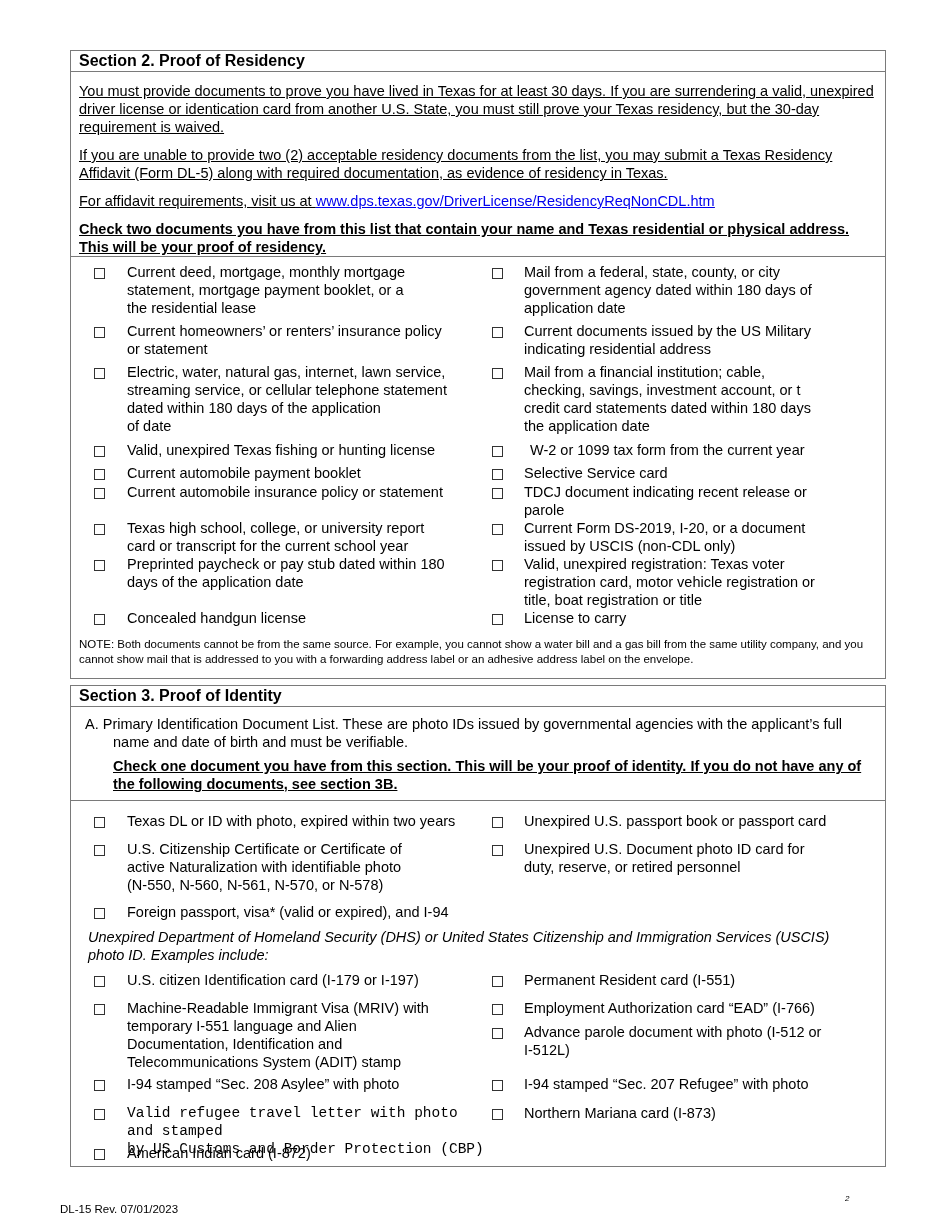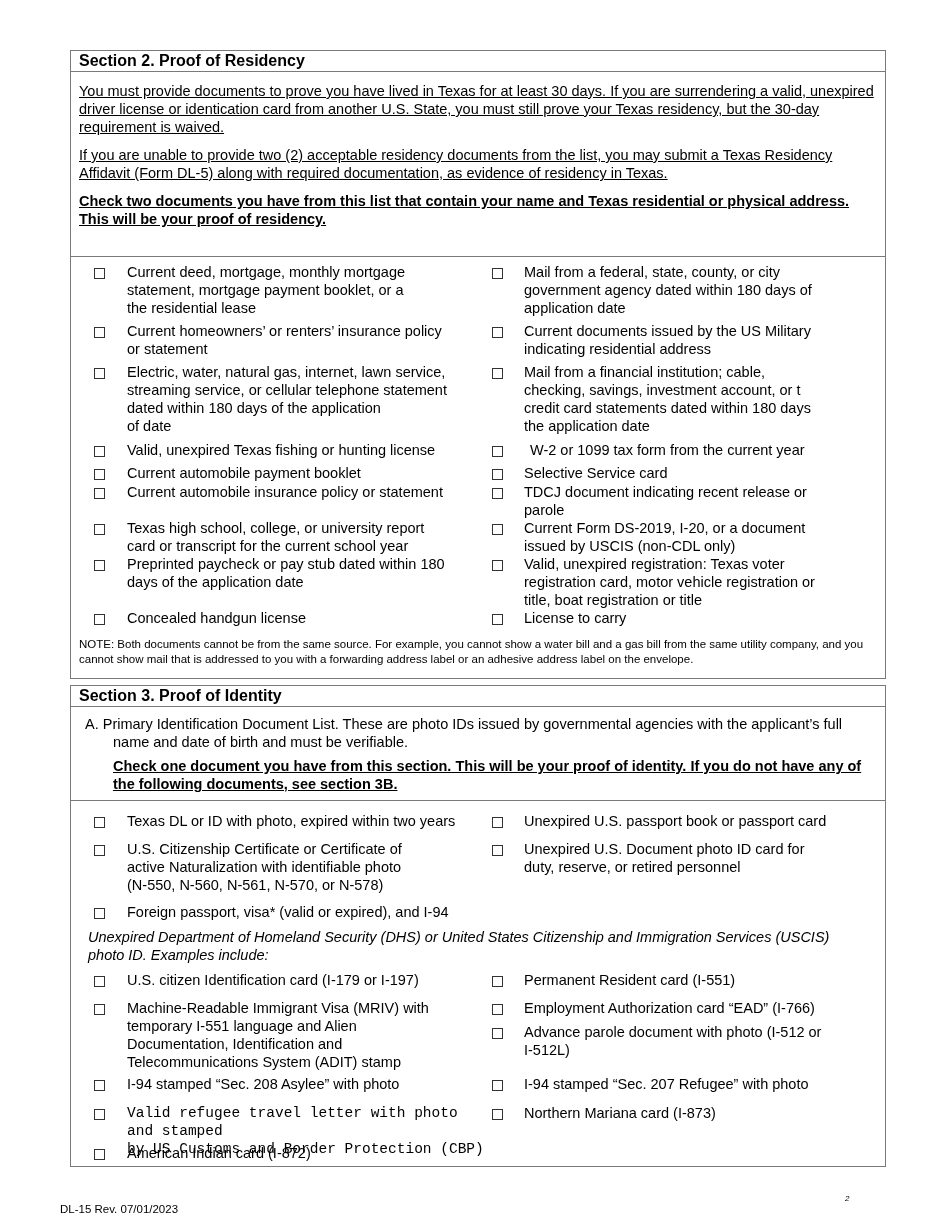--- a/index.html
+++ b/index.html
@@ -18,20 +18,23 @@
   .footer { position: absolute; left: 60px; top: 1203px; font-size: 11.5px; }
   .pagenum { position: absolute; left: 845px; top: 1194px; font-size: 8px; font-style: italic; }
 </style>
 </head>
 <body>
 
 <div class="section" style="top:50px; height:629px;">
   <div class="sec-title">Section 2. Proof of Residency</div>
   <p class="para" style="margin-top:10px;">You must provide documents to prove you have lived in Texas for at least 30 days. If you are surrendering a valid, unexpired driver license or identication card from another U.S. State, you must still prove your Texas residency, but the 30-day requirement is waived.</p>
   <p class="para" style="margin-top:10px;">If you are unable to provide two (2) acceptable residency documents from the list, you may submit a Texas Residency Affidavit (Form DL-5) along with required documentation, as evidence of residency in Texas.</p>
+  <p class="para" style="margin-top:10px;">
+    <span>For affidavit requirements, visit us at </span><a class="link">www.dps.texas.gov/DriverLicense/ResidencyReqNonCDL.htm</a>
+  </p>
   <p class="para instr" style="margin-top:10px;">Check two documents you have from this list that contain your name and Texas residential or physical address. This will be your proof of residency.</p>
   <div class="divider" style="position:absolute; left:0; right:0; top:205px;"></div>
 
   <div>
     <div class="item" style="left:0; top:212px;">
       <span class="cb" style="left:23px; top:5px;"></span>
       <span class="item-text" style="left:56px; top:0; width:360px; white-space:pre-line;">Current deed, mortgage, monthly mortgage
 statement, mortgage payment booklet, or a
 the residential lease</span>
     </div>

